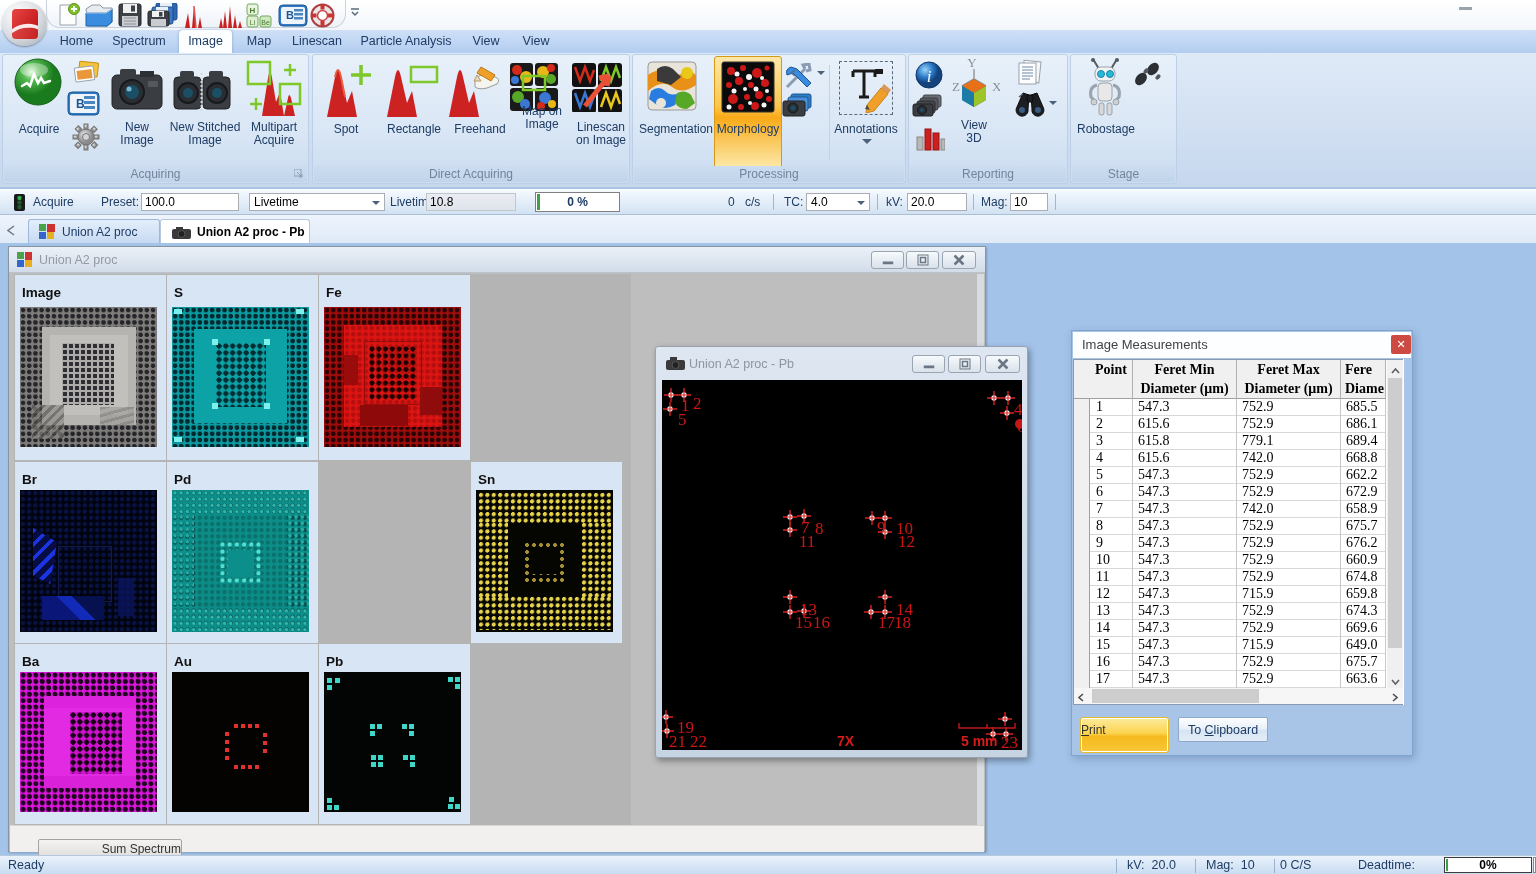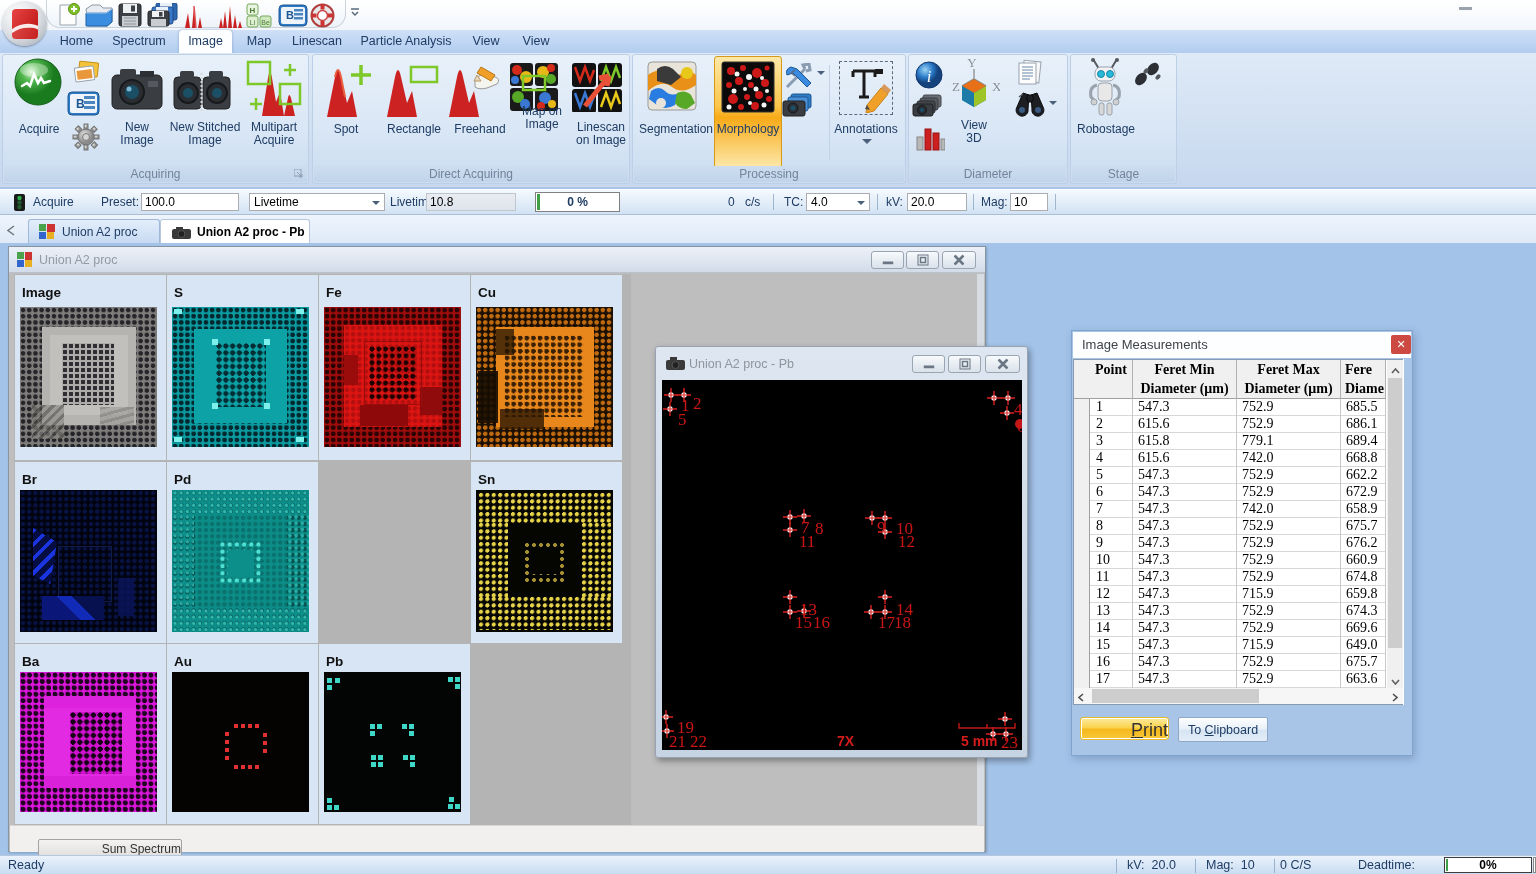--- a/index.html
+++ b/index.html
@@ -420,21 +420,21 @@
         <g fill="#1c1e22" stroke="#0a0b0c">
           <path d="M10 2 l-6 14 a6 6 0 1 0 11 2 l1 -14 z"></path>
           <path d="M24 2 l6 14 a6 6 0 1 1 -11 2 l-1 -14 z"></path>
           <rect x="14" y="4" width="6" height="7" rx="2"></rect>
         </g>
         <circle cx="9" cy="19" r="3" fill="#3a5a80"></circle>
         <circle cx="25" cy="19" r="3" fill="#3a5a80"></circle>
         <path d="M6 6 l4 -3" stroke="#4a5058" stroke-width="1.5"></path>
       </svg>
   <div class="abs" style="left:140px;top:46px;width:0;height:0;border-left:4px solid transparent;border-right:4px solid transparent;border-top:4px solid #4b607a"></div>
-  <div class="strip">Diameter</div>
+  <div class="strip">Reporting</div>
 </div>
 <div class="grp" style="left:1070px;width:107px">
   <svg class="abs" style="left:14px;top:2px" width="40" height="62">
         <path d="M8 2 l6 10 M32 2 l-6 10" stroke="#55595f" stroke-width="2"></path>
         <circle cx="8" cy="3" r="2" fill="#55595f"></circle>
         <circle cx="32" cy="3" r="2" fill="#55595f"></circle>
         <rect x="10" y="10" width="20" height="14" rx="6" fill="#f2f2f2" stroke="#9aa3ad"></rect>
         <circle cx="16" cy="17" r="3.5" fill="#28b8d8" stroke="#1888a8"></circle>
         <circle cx="25" cy="17" r="3.5" fill="#28b8d8" stroke="#1888a8"></circle>
         <rect x="13" y="26" width="14" height="18" rx="4" fill="#e8e8e8" stroke="#9aa3ad"></rect>
@@ -565,31 +565,20 @@
 <div class="cell" style="left:305px;top:1px;width:151px;height:185px">
           <div class="el">Fe</div>
  <div class="map" style="top:32px;width:137px;height:140px;background:#9e0c0c">
   <div class="abs" style="left:0;top:0;right:0;bottom:0;background-image:radial-gradient(circle at 3px 3px,#2a0404 2.2px,transparent 2.6px);background-size:6.2px 6.2px"></div>
   <div class="abs" style="left:20px;top:18px;width:98px;height:102px;background:#dc1412;background-image:radial-gradient(circle at 3px 3px,#b40f0f 2px,transparent 2.4px);background-size:6.2px 6.2px"></div>
   <div class="abs" style="left:20px;top:48px;width:14px;height:30px;background:#9a0c0c"></div>
   <div class="abs" style="left:36px;top:98px;width:48px;height:21px;background:#8e0a0a"></div>
   <div class="abs" style="left:96px;top:80px;width:22px;height:28px;background:#900b0b"></div>
   <div class="abs" style="left:40px;top:34px;width:58px;height:64px;border:1px solid #9a0d0d"></div>
   <div class="abs" style="left:45px;top:39px;width:48px;height:54px;background-image:radial-gradient(circle at 3px 3px,#1c0202 2.3px,transparent 2.7px);background-size:6.8px 6.8px"></div>
- </div>
-</div>
-<div class="cell" style="left:457px;top:1px;width:151px;height:185px">
-          <div class="el">Cu</div>
- <div class="map" style="top:32px;width:137px;height:140px;background:#1c1002">
-  <div class="abs" style="left:0;top:0;right:0;bottom:0;background-image:radial-gradient(circle at 3px 3px,#c06a10 2px,transparent 2.4px);background-size:6.2px 6.2px"></div>
-  <div class="abs" style="left:20px;top:20px;width:98px;height:100px;background:#e8871c"></div>
-  <div class="abs" style="left:28px;top:28px;width:80px;height:82px;background-image:radial-gradient(circle at 3px 3px,#3a2004 2.2px,transparent 2.6px);background-size:6.6px 6.6px"></div>
-  <div class="abs" style="left:2px;top:64px;width:20px;height:52px;background:#150c02;opacity:.9"></div>
-  <div class="abs" style="left:24px;top:102px;width:44px;height:20px;background:#2a1804;opacity:.8"></div>
-  <div class="abs" style="left:20px;top:22px;width:18px;height:26px;background:#231402;opacity:.75"></div>
  </div>
 </div>
 
 <div class="cell" style="left:1px;top:188px;width:151px;height:181px">
           <div class="el">Br</div>
  <div class="map" style="top:28px;width:137px;height:142px;background:#01030e">
   <div class="abs" style="left:0;top:0;right:0;bottom:0;background-image:radial-gradient(circle at 3px 3px,#0a1650 1.9px,transparent 2.3px);background-size:6.2px 6.2px;opacity:.8"></div>
   <div class="abs" style="left:13px;top:38px;width:24px;height:56px;background:repeating-linear-gradient(135deg,#1a34e0 0 4px,#050d42 4px 10px);clip-path:polygon(0 0,100% 25%,72% 100%,0 85%)"></div>
   <div class="abs" style="left:38px;top:56px;width:54px;height:56px;border:1px solid #121c4a"></div>
   <div class="abs" style="left:22px;top:106px;width:62px;height:24px;background:linear-gradient(45deg,#0a1778 45%,#122ab8 45% 62%,#081150 62%)"></div>
@@ -885,21 +874,21 @@
 <div class="abs" style="left:2px;top:357px;width:329px;height:16px;background:#f6f6f6">
  <div class="abs" style="left:0;top:0;width:17px;height:16px"><svg width="6" height="9" style="margin:4px 0 0 4px">
             <path d="M5 1 L1 4.5 5 8" stroke="#505050" stroke-width="1.6" fill="none"></path>
           </svg></div>
  <div class="abs" style="left:18px;top:1px;width:167px;height:14px;background:#cdcdcd"></div>
  <div class="abs" style="right:0;top:0;width:17px;height:16px"><svg width="6" height="9" style="margin:4px 0 0 6px">
             <path d="M1 1 L5 4.5 1 8" stroke="#505050" stroke-width="1.6" fill="none"></path>
           </svg></div>
 </div>
 
-<div class="abs" style="left:8px;top:386px;width:89px;height:23px;border-radius:3px;background:linear-gradient(#fceb9e,#fbd34e 45%,#f5b91c 55%,#f8c83a);border:1px solid #e8ba2a;box-shadow:inset 0 0 0 1px #fff;text-align:right;line-height:24px;font-size:18px;color:#333"><span style="text-decoration:underline">P</span>rint</div>
+<div class="abs" style="left:8px;top:386px;width:89px;height:36px;border-radius:3px;background:linear-gradient(#fceb9e,#fbd34e 45%,#f5b91c 55%,#f8c83a);border:1px solid #e8ba2a;box-shadow:inset 0 0 0 1px #fff;text-align:left;line-height:24px;font-size:12px;color:#333"><span style="text-decoration:underline">P</span>rint</div>
 <div class="abs" style="left:106px;top:386px;width:90px;height:25px;border-radius:2px;background:linear-gradient(#fdfeff,#e9f1f9 45%,#d6e5f3 55%,#e3edf8);border:1px solid #8fa8c8;text-align:center;line-height:24px;font-size:12.5px;color:#1e3c64">To <span style="text-decoration:underline">C</span>lipboard</div>
 </div>
 </div>
 <div id="statusbar">
 <div class="s" style="left:8px">Ready</div>
 <div class="vsep" style="left:1116px;top:3px;height:14px;background:#9ab2cd"></div>
 <div class="s" style="left:1127px">kV:&nbsp; 20.0</div>
 <div class="vsep" style="left:1195px;top:3px;height:14px;background:#9ab2cd"></div>
 <div class="s" style="left:1206px">Mag:&nbsp; 10</div>
 <div class="vsep" style="left:1274px;top:3px;height:14px;background:#9ab2cd"></div>

